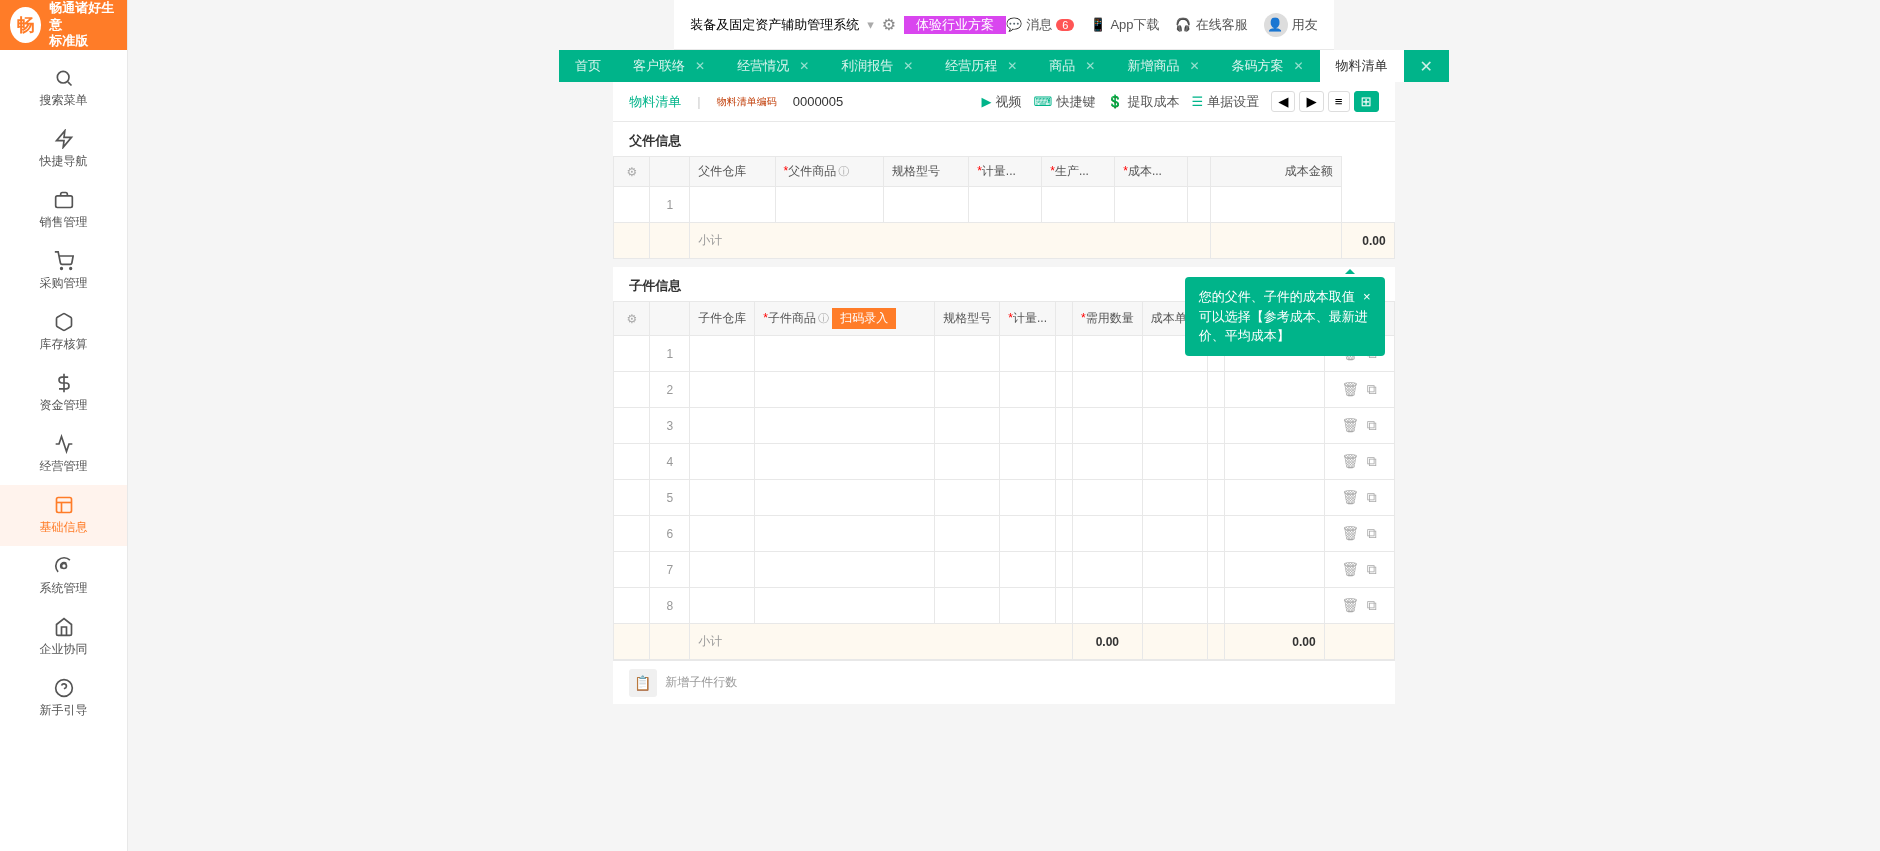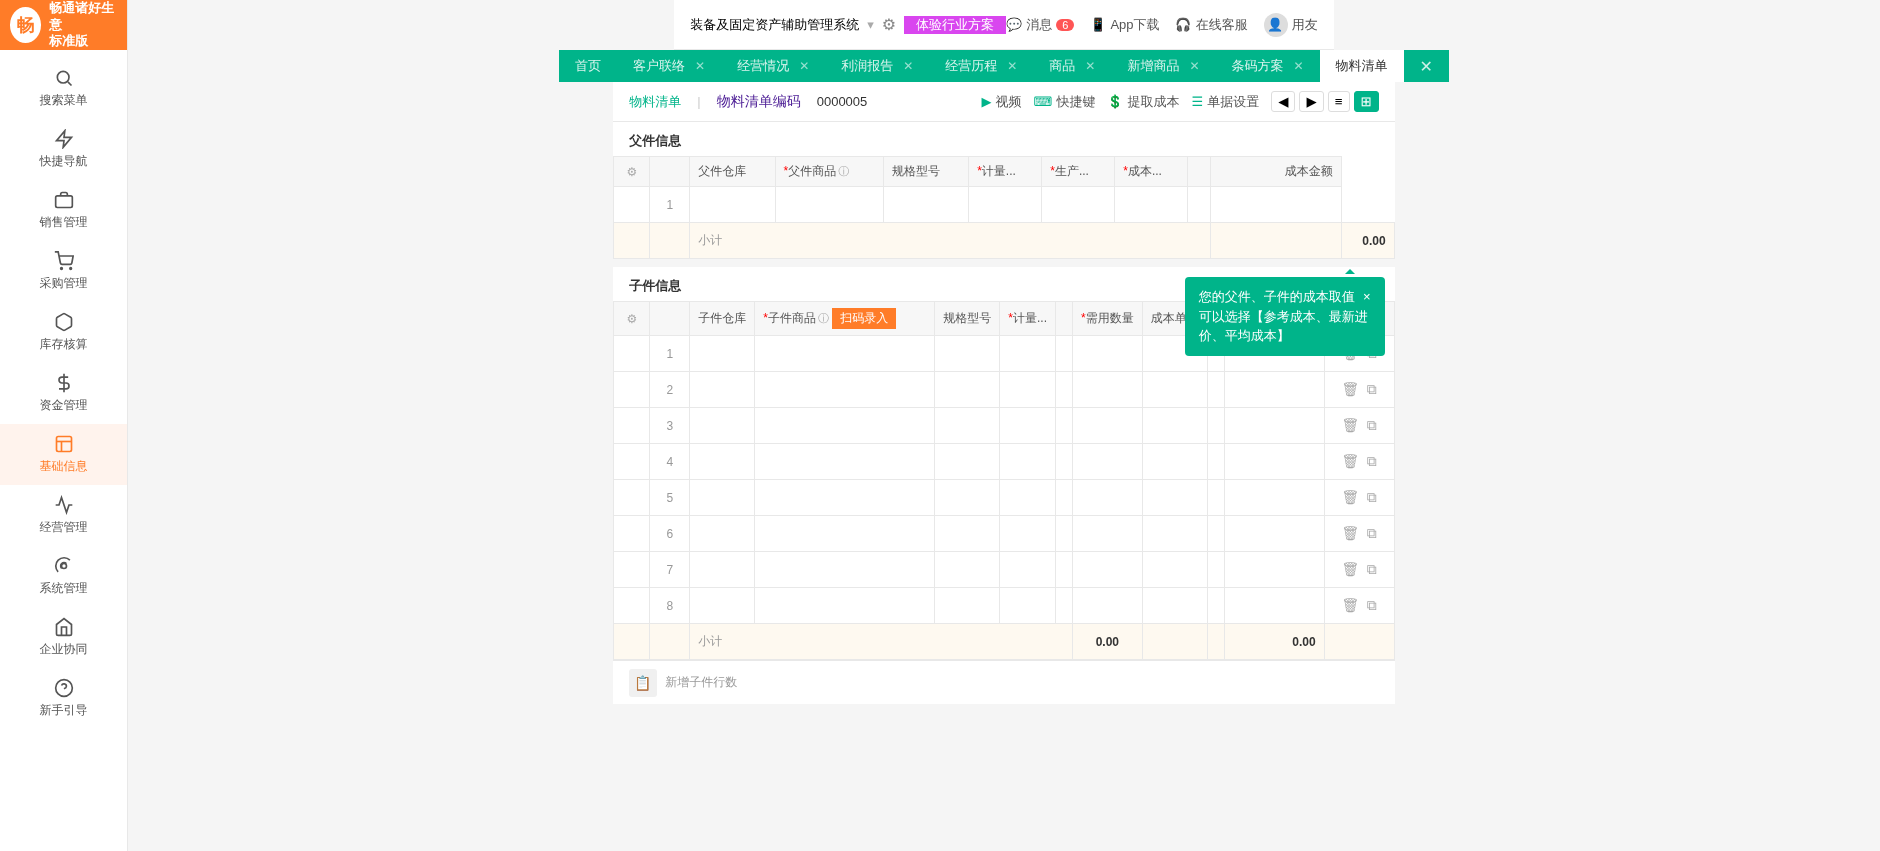--- a/index.html
+++ b/index.html
@@ -30,21 +30,21 @@
     .nav-tab { padding: 0 16px; height: 44px; display: flex; align-items: center; color: rgba(255,255,255,0.85); font-size: 13px; cursor: pointer; white-space: nowrap; gap: 4px; }
     .nav-tab.active { background: #fff; color: #333; }
 
     
     .content { flex: 1; overflow-y: auto; background: #f5f5f5; padding: 0; }
 
     
     .breadcrumb-bar { background: #fff; padding: 0 16px; height: 40px; display: flex; align-items: center; gap: 16px; border-bottom: 1px solid #e8e8e8; flex-shrink: 0; }
     .breadcrumb-item { color: #00b48a; font-size: 13px; cursor: pointer; }
     .breadcrumb-sep { color: #ccc; }
-    .breadcrumb-code-label { color: #4c1d95; font-size: 14px; }
+    .breadcrumb-code-label { color: #c2410c; font-size: 10px; }
     .breadcrumb-code { color: #333; font-size: 13px; }
     .breadcrumb-actions { margin-left: auto; display: flex; align-items: center; gap: 12px; font-size: 13px; color: #555; }
     .breadcrumb-action { display: flex; align-items: center; gap: 4px; cursor: pointer; color: #555; }
 
     
     .section { background: #fff; margin: 0; padding: 0; }
     .section-title { padding: 10px 16px 6px; font-size: 13px; font-weight: bold; color: #333; }
 
     
     .data-table { width: 100%; border-collapse: collapse; font-size: 12px; }
@@ -123,33 +123,33 @@
         </svg>
       <span>库存核算</span>
     </div>
     <div class="sidebar-item">
       <svg viewBox="0 0 24 24" fill="none" stroke="currentColor" stroke-width="2">
           <line x1="12" y1="1" x2="12" y2="23"></line>
           <path d="M17 5H9.5a3.5 3.5 0 0 0 0 7h5a3.5 3.5 0 0 1 0 7H6"></path>
         </svg>
       <span>资金管理</span>
     </div>
+    <div class="sidebar-item">
+      <svg viewBox="0 0 24 24" fill="none" stroke="currentColor" stroke-width="2">
+          <polyline points="22 12 18 12 15 21 9 3 6 12 2 12"></polyline>
+        </svg>
+      <span>经营管理</span>
+    </div>
     <div class="sidebar-item active">
       <svg viewBox="0 0 24 24" fill="none" stroke="#ff7c28" stroke-width="2">
           <rect x="3" y="3" width="18" height="18" rx="2"></rect>
           <line x1="3" y1="9" x2="21" y2="9"></line>
           <line x1="9" y1="21" x2="9" y2="9"></line>
         </svg>
       <span style="color:#ff7c28">基础信息</span>
-    </div>
-    <div class="sidebar-item">
-      <svg viewBox="0 0 24 24" fill="none" stroke="currentColor" stroke-width="2">
-          <polyline points="22 12 18 12 15 21 9 3 6 12 2 12"></polyline>
-        </svg>
-      <span>经营管理</span>
     </div>
     <div class="sidebar-item">
       <svg viewBox="0 0 24 24" fill="none" stroke="currentColor" stroke-width="2">
           <circle cx="12" cy="12" r="3"></circle>
           <path d="M19.07 4.93A10 10 0 0 0 4.93 19.07M14.83 9.17A4 4 0 0 0 9.17 14.83"></path>
         </svg>
       <span>系统管理</span>
     </div>
     <div class="sidebar-item">
       <svg viewBox="0 0 24 24" fill="none" stroke="currentColor" stroke-width="2">

